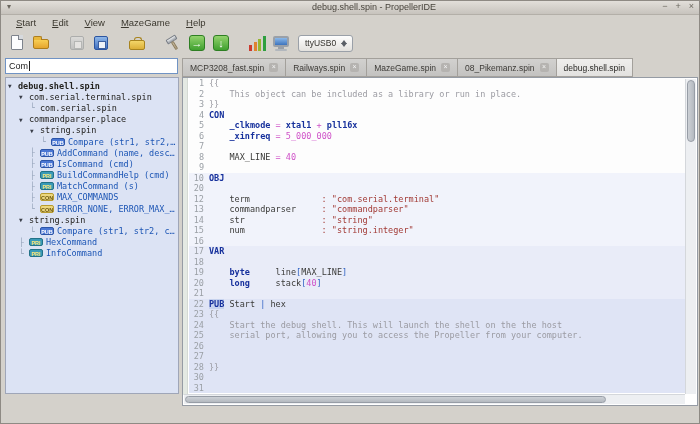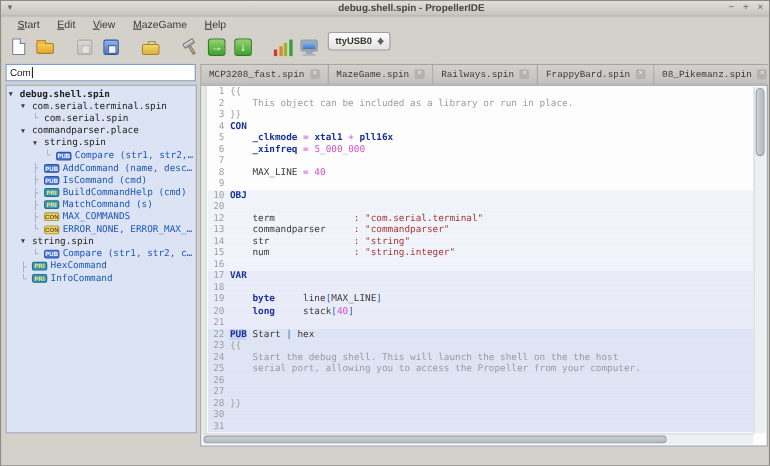--- a/index.html
+++ b/index.html
@@ -1,32 +1,32 @@
 <!DOCTYPE html>
 <html><head>
 <meta charset="utf-8">
 <style>
   * { margin:0; padding:0; box-sizing:border-box; }
   html,body { background:#b0aeaa; font-family:"Liberation Sans",sans-serif; }
   .window { position:relative; width:700px; height:424px; background:#d4d1cb; border:1px solid #8e8a84; overflow:hidden; }
 
   
   .titlebar { position:absolute; left:0; top:0; right:0; height:14px; background:linear-gradient(#e2dfda,#c7c3bd); border-bottom:1px solid #b3afa8; }
-  .titlebar .title { position:absolute; left:0; right:0; top:1px; text-align:center; font-size:9px; font-weight:bold; color:#48443c;margin-left:48px; }
+  .titlebar .title { position:absolute; left:0; right:0; top:1px; text-align:center; font-size:9px; font-weight:normal; color:#48443c;margin-left:48px; }
   .win-menu { position:absolute; left:6px; top:1px; font-size:8px; color:#6b675f; }
   .win-controls { position:absolute; right:5px; top:0; font-size:9px; color:#6b675f; display:flex; gap:8px; }
   .win-controls span { cursor:default; }
 
   
   .menubar { position:absolute; left:0; top:15px; right:0; height:13px; display:flex; align-items:center; padding-left:8px; gap:2px; font-size:9.5px; color:#3b382f; }
   .menu-item { padding:0 7px; }
   .menu-item::first-letter { text-decoration:underline; }
 
   
-  .toolbar { position:absolute; left:0; top:28px; right:0; height:28px; display:flex; padding-left:5px;font-weight:bold; }
+  .toolbar { position:absolute; left:0; top:28px; right:0; height:28px; display:flex; align-items:center; padding-left:5px; }
   .tb-btn { width:22px; height:22px; display:inline-flex; align-items:center; justify-content:center; border-radius:3px; margin-right:2px; }
   .tb-btn.disabled { opacity:.55; filter:grayscale(.6); }
   .tb-gap { width:12px; }
   .ic { position:relative; width:20px; height:20px; display:inline-block; }
   .ic i { position:absolute; display:block; }
   
   .ic-new-file i { left:4px; top:2px; width:12px; height:15px; background:#fcfdfe; border:1px solid #7e848d; border-radius:1px; }
   .ic-new-file i::after { content:""; position:absolute; right:-1px; top:-1px; width:4px; height:4px; background:#d6d9dd; border-left:1px solid #7e848d; border-bottom:1px solid #7e848d; }
   
   .ic-open-file i { left:2px; top:6px; width:16px; height:10px; background:linear-gradient(#f8ce53,#e5a52e); border:1px solid #ad7d1d; border-radius:1px 2px 2px 2px; }
@@ -73,21 +73,21 @@
   .t-conn { font-size:8px; color:#93a2b8; }
   .t-badge { flex:none; width:14px; height:8px; border-radius:2px; font-size:5.5px; font-weight:bold; line-height:8px; text-align:center; margin-right:3px; font-family:"Liberation Sans",sans-serif; }
   .badge-PUB { background:#4a77d4; color:#fff; border:0.5px solid #2c55a8; }
   .badge-PRI { background:#3a9ab8; color:#ffe97a; border:0.5px solid #237287; }
   .badge-CON { background:#ecd77f; color:#6b5710; border:0.5px solid #b99c2e; }
   .t-label.file { color:#23221f; }
   .t-label.method { color:#1d56b5; }
   .t-label.bold { font-weight:bold; }
 
   
-  .tabbar { position:absolute; left:181px; top:57px; width:516px; height:19px; display:flex; overflow:hidden;font-family:Liberation Mono, monospace; }
+  .tabbar { position:absolute; left:181px; top:57px; width:516px; height:19px; display:flex; overflow:hidden; }
   .tab { flex:none; display:flex; align-items:center; gap:5px; padding:0 7px; font-size:8.5px; color:#3c3a36; background:linear-gradient(#d2d1cf,#c3c2c0); border:1px solid #a3a09b; border-left:none; }
   .tab:first-child { border-left:1px solid #a3a09b; }
   .tab.active { background:linear-gradient(#efeeec,#e2e1df); color:#2a2926; }
   .tab-close { width:9px; height:9px; border-radius:2px; background:#b5b3b0; color:#f4f4f4; font-size:7px; line-height:8px; text-align:center; }
 
   
   .editor { position:absolute; left:181px; top:76px; width:516px; height:329px; background:#fff; border:1px solid #959ba4; overflow:hidden; }
   .lmargin { position:absolute; left:0; top:0; bottom:10px; width:5px; background:#e4e9e3; border-right:1px solid #d4d9d3; }
   .code-area { position:absolute; left:6px; top:0; right:12px; bottom:10px; overflow:hidden; font-family:"DejaVu Sans Mono",monospace; font-size:8.5px; }
   .code-line { height:10.5px; line-height:10.5px; display:flex; white-space:pre; }
@@ -294,29 +294,25 @@
         <span class="t-label method">InfoCommand</span>
       </div>
     </div>
 
   <div class="tabbar">
       <div class="tab">
         <span>MCP3208_fast.spin</span>
         <span class="tab-close">×</span>
       </div>
       <div class="tab">
-        <span>MazeGame.spin</span>
-        <span class="tab-close">×</span>
-      </div>
-      <div class="tab">
         <span>Railways.spin</span>
         <span class="tab-close">×</span>
       </div>
       <div class="tab">
-        <span>FrappyBard.spin</span>
+        <span>MazeGame.spin</span>
         <span class="tab-close">×</span>
       </div>
       <div class="tab">
         <span>08_Pikemanz.spin</span>
         <span class="tab-close">×</span>
       </div>
       <div class="tab active">
         <span>debug.shell.spin</span>
       </div>
     </div>

